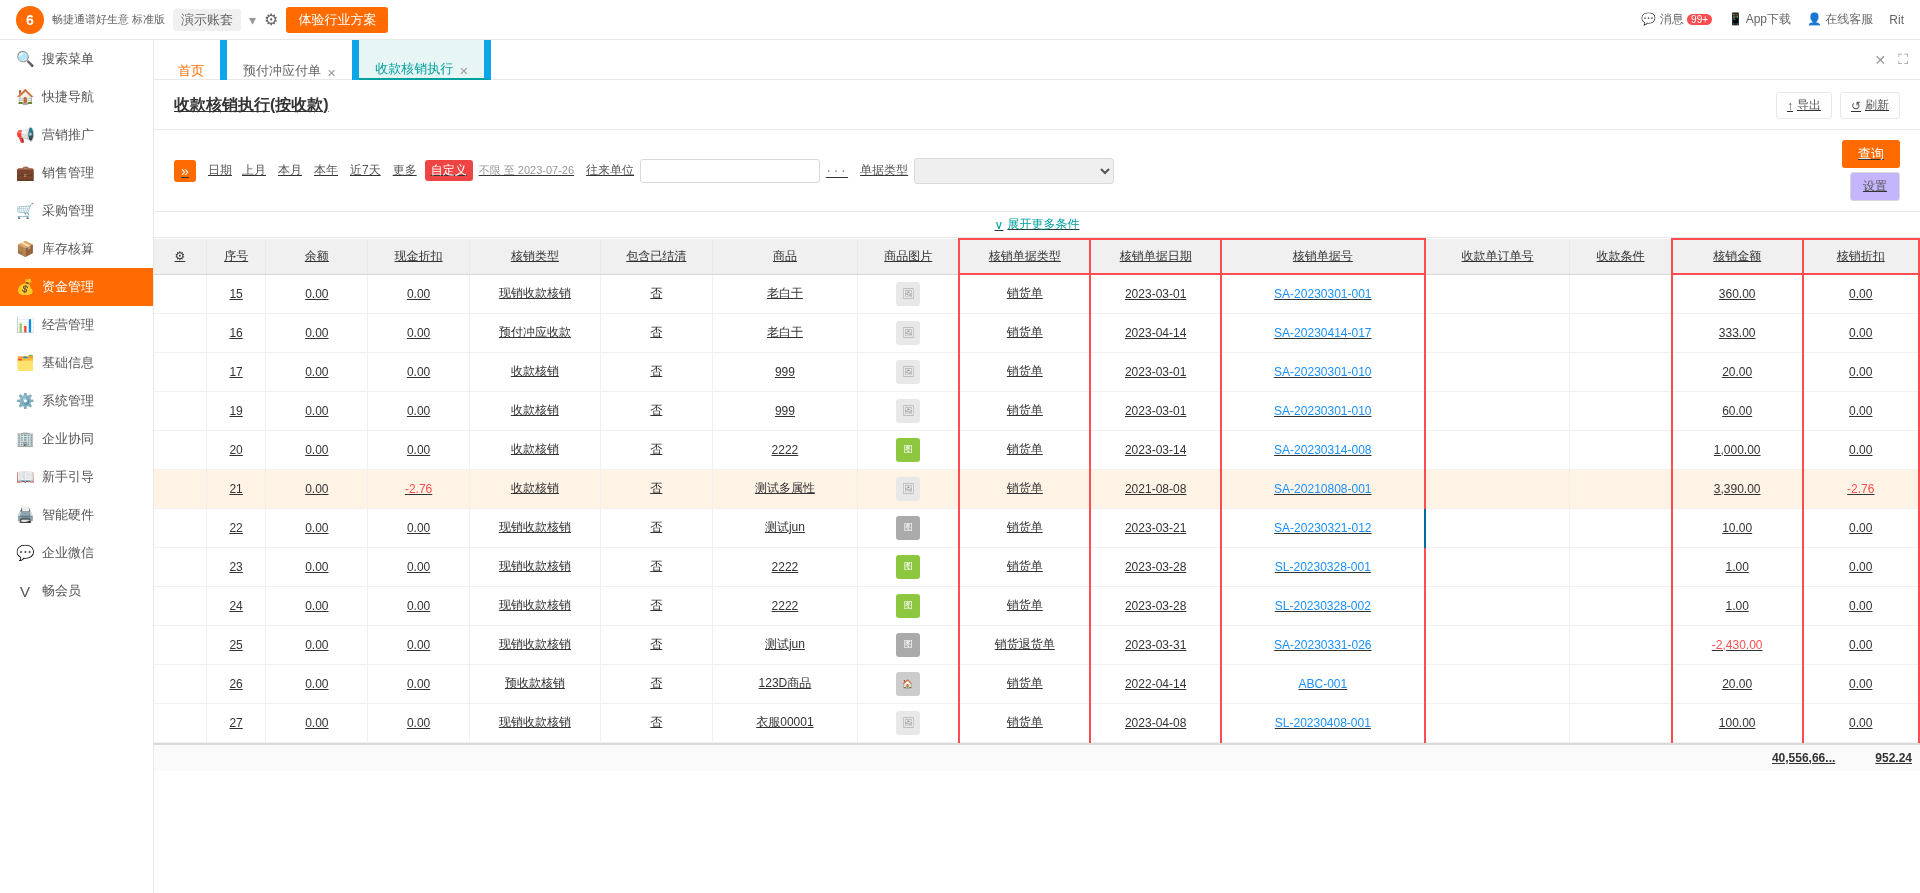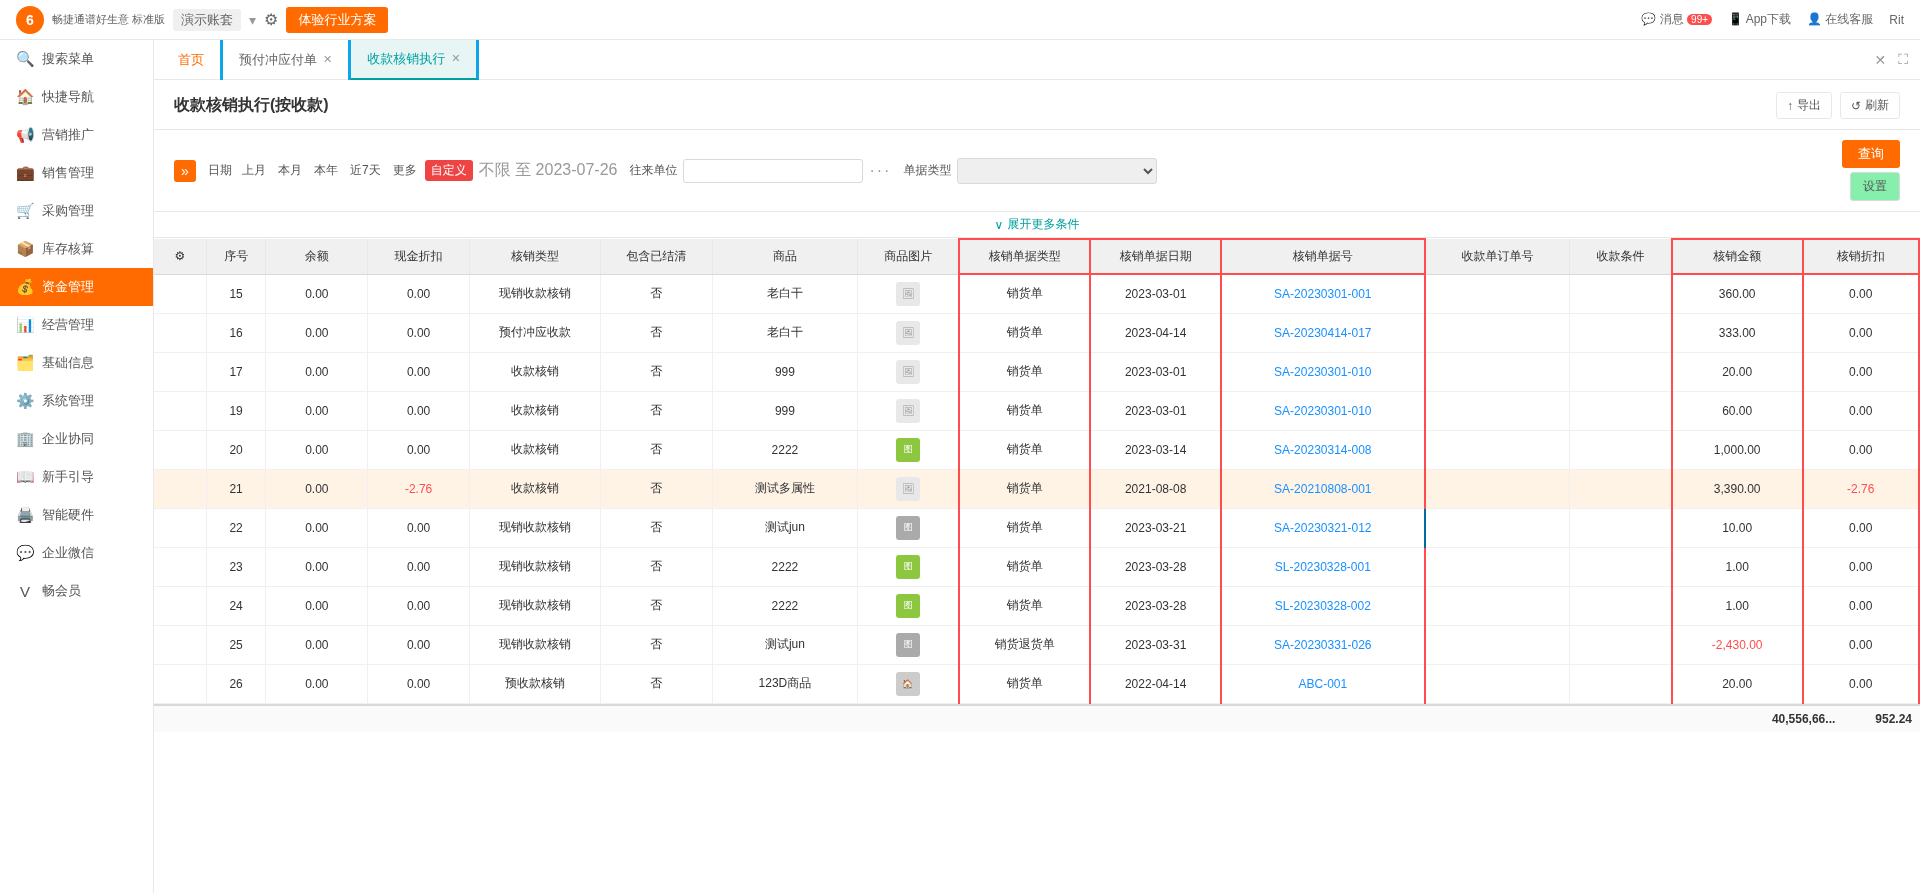--- a/index.html
+++ b/index.html
@@ -112,45 +112,46 @@
       height: 40px;
       background: #fff;
       border-bottom: 1px solid #e8e8e8;
       display: flex;
       align-items: center;
       padding: 0 8px;
     }
     .tab {
       height: 40px;
       display: flex;
-      align-items: center;
+      align-items: flex-end;
       padding: 0 16px;
       cursor: pointer;
       font-size: 13px;
       color: #666;
-      border-right: 3px solid #0ea5e9;
+      border-right: 7px solid #0ea5e9;
       gap: 6px;
     }
     .tab.home { color: #ff6b00; font-weight: 500; }
     .tab.active {
       background: #e8f5f5;
       color: #00a0a0;
       border-bottom: 2px solid #00a0a0;
     }
     .tab .close-x { font-size: 11px; color: #999; cursor: pointer; }
     .tab-bar-right { margin-left: auto; display: flex; gap: 4px; }
     .tab-bar-btn { background: none; border: none; cursor: pointer; color: #999; font-size: 14px; padding: 4px; }
 
     
     .page-content {
       flex: 1;
       overflow: hidden;
       display: flex;
       flex-direction: column;
       background: #f5f5f5;
+      text-decoration: underline;
     }
 
     
     .page-header {
       background: #fff;
       padding: 12px 20px 0;
       display: flex;
       justify-content: space-between;
       align-items: center;
       border-bottom: 1px solid #e8e8e8;
@@ -230,21 +231,21 @@
       cursor: pointer;
       padding: 2px 4px;
     }
     .date-opt.active {
       color: #fff;
       background: #ef4444;
       border-radius: 3px;
       padding: 2px 6px;
     }
     .filter-date-range {
-      font-size: 16px;
+      font-size: 11px;
       color: #999;
     }
     .filter-input {
       border: 1px solid #d9d9d9;
       border-radius: 3px;
       padding: 4px 8px;
       font-size: 12px;
       color: #555;
       width: 180px;
       outline: none;
@@ -263,21 +264,21 @@
       background: #ff6b00;
       color: #fff;
       border: none;
       padding: 5px 16px;
       border-radius: 3px;
       cursor: pointer;
       font-size: 13px;
     }
     .btn-settings {
       border: 1px solid #d9d9d9;
-      background: #86efac;
+      background: #c4b5fd;
       padding: 5px 12px;
       border-radius: 3px;
       cursor: pointer;
       font-size: 12px;
       color: #555;
     }
     .expand-more {
       display: flex;
       align-items: center;
       gap: 4px;
@@ -747,20 +748,37 @@
     <td>123D商品</td>
     <td><div style="width:24px;height:24px;background:#ccc;border-radius:3px;display:inline-flex;align-items:center;justify-content:center;font-size:9px;color:#555;">🏠</div></td>
     <td style="border-left:2px solid #ff4d4f;border-right:2px solid #ff4d4f;">销货单</td>
     <td style="border-right:2px solid #ff4d4f;">2022-04-14</td>
     <td style="border-right:2px solid #ff4d4f;"><a class="link-text">ABC-001</a></td>
     <td></td>
     <td></td>
     <td class="" style="border-left:2px solid #ff4d4f;border-right:2px solid #ff4d4f;">20.00</td>
     <td class="" style="border-right:2px solid #ff4d4f;">0.00</td>
   </tr>
+              <tr>
+    <td></td>
+    <td>27</td>
+    <td>0.00</td>
+    <td class="">0.00</td>
+    <td>现销收款核销</td>
+    <td>否</td>
+    <td>衣服00001</td>
+    <td><div style="width:24px;height:24px;background:#e8e8e8;border-radius:3px;display:inline-flex;align-items:center;justify-content:center;font-size:10px;color:#999;">🖼</div></td>
+    <td style="border-left:2px solid #ff4d4f;border-right:2px solid #ff4d4f;">销货单</td>
+    <td style="border-right:2px solid #ff4d4f;">2023-04-08</td>
+    <td style="border-right:2px solid #ff4d4f;"><a class="link-text">SL-20230408-001</a></td>
+    <td></td>
+    <td></td>
+    <td class="" style="border-left:2px solid #ff4d4f;border-right:2px solid #ff4d4f;">100.00</td>
+    <td class="" style="border-right:2px solid #ff4d4f;">0.00</td>
+  </tr>
             </tbody>
         </table>
 
         <div style="background:#fafafa;border-top:2px solid #d9d9d9;padding:6px 8px;font-size:12px;font-weight:600;display:flex;justify-content:flex-end;gap:40px;">
           <span>40,556,66...</span>
           <span>952.24</span>
         </div>
       </div>
 
     </div>

